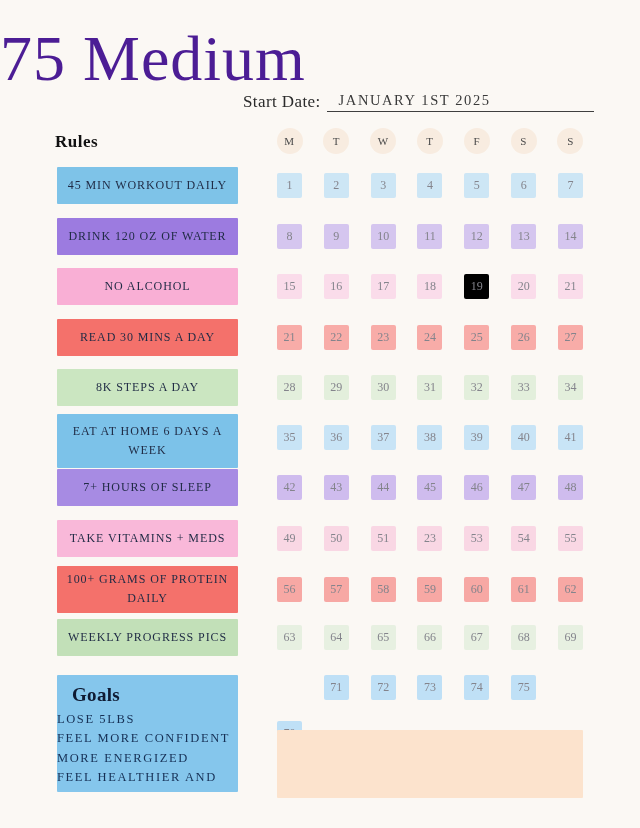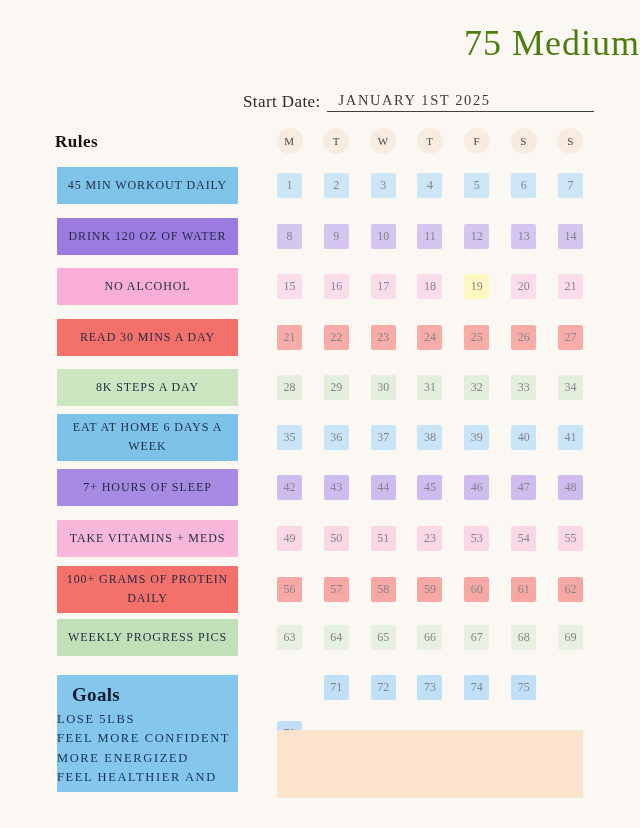--- a/index.html
+++ b/index.html
@@ -7,22 +7,22 @@
     width:640px;height:828px;
     background:#FBF8F4;
     font-family:"Liberation Serif", serif;
     position:relative;
     overflow:hidden;
   }
   .page{position:absolute;inset:0;}
 
   .title{
     position:absolute;top:22px;left:0;right:0;
-    text-align:right;
-    font-size:36px;font-weight:500;color:#4d7c0f;
+    text-align:left;
+    font-size:64px;font-weight:500;color:#4c1d95;
     letter-spacing:1px;
   }
 
   .start-date{
     position:absolute;top:92px;left:243px;
     white-space:nowrap;
   }
   .start-date .label{
     font-size:17px;color:#2b2b2b;letter-spacing:.4px;
   }
@@ -117,21 +117,21 @@
       </div>
       <div class="rule-card" style="top: 267.5px; height: 37px; background: rgb(249, 175, 213);">
         <span class="rule-label">NO ALCOHOL</span>
       </div>
       <div class="rule-card" style="top: 318.5px; height: 37px; background: rgb(244, 113, 107);">
         <span class="rule-label">READ 30 MINS A DAY</span>
       </div>
       <div class="rule-card" style="top: 368.5px; height: 37px; background: rgb(203, 230, 193);">
         <span class="rule-label">8K STEPS A DAY</span>
       </div>
-      <div class="rule-card" style="top: 413.5px; height: 47px; background: rgb(124, 194, 233);">
+      <div class="rule-card" style="top: 413.5px; height: 54px; background: rgb(124, 194, 233);">
         <span class="rule-label">EAT AT HOME 6 DAYS A WEEK</span>
       </div>
       <div class="rule-card" style="top: 468.5px; height: 37px; background: rgb(167, 139, 227);">
         <span class="rule-label">7+ HOURS OF SLEEP</span>
       </div>
       <div class="rule-card" style="top: 519.5px; height: 37px; background: rgb(249, 184, 217);">
         <span class="rule-label">TAKE VITAMINS + MEDS</span>
       </div>
       <div class="rule-card" style="top: 565.5px; height: 47px; background: rgb(244, 113, 107);">
         <span class="rule-label">100+ GRAMS OF PROTEIN DAILY</span>
@@ -184,21 +184,21 @@
       <div class="cal-cell" style="left: 46.83px; top: 223.5px; background: rgb(213, 198, 239);">9</div>
       <div class="cal-cell" style="left: 93.66px; top: 223.5px; background: rgb(213, 198, 239);">10</div>
       <div class="cal-cell" style="left: 140.49px; top: 223.5px; background: rgb(213, 198, 239);">11</div>
       <div class="cal-cell" style="left: 187.32px; top: 223.5px; background: rgb(213, 198, 239);">12</div>
       <div class="cal-cell" style="left: 234.15px; top: 223.5px; background: rgb(213, 198, 239);">13</div>
       <div class="cal-cell" style="left: 280.98px; top: 223.5px; background: rgb(213, 198, 239);">14</div>
       <div class="cal-cell" style="left: 0px; top: 273.5px; background: rgb(250, 220, 234);">15</div>
       <div class="cal-cell" style="left: 46.83px; top: 273.5px; background: rgb(250, 220, 234);">16</div>
       <div class="cal-cell" style="left: 93.66px; top: 273.5px; background: rgb(250, 220, 234);">17</div>
       <div class="cal-cell" style="left: 140.49px; top: 273.5px; background: rgb(250, 220, 234);">18</div>
-      <div class="cal-cell" style="left: 187.32px; top: 273.5px; background: #fef9c3;">19</div>
+      <div class="cal-cell" style="left: 187.32px; top: 273.5px; background: #000000;">19</div>
       <div class="cal-cell" style="left: 234.15px; top: 273.5px; background: rgb(250, 220, 234);">20</div>
       <div class="cal-cell" style="left: 280.98px; top: 273.5px; background: rgb(250, 220, 234);">21</div>
       <div class="cal-cell" style="left: 0px; top: 324.5px; background: rgb(248, 172, 168);">21</div>
       <div class="cal-cell" style="left: 46.83px; top: 324.5px; background: rgb(248, 172, 168);">22</div>
       <div class="cal-cell" style="left: 93.66px; top: 324.5px; background: rgb(248, 172, 168);">23</div>
       <div class="cal-cell" style="left: 140.49px; top: 324.5px; background: rgb(248, 172, 168);">24</div>
       <div class="cal-cell" style="left: 187.32px; top: 324.5px; background: rgb(248, 172, 168);">25</div>
       <div class="cal-cell" style="left: 234.15px; top: 324.5px; background: rgb(248, 172, 168);">26</div>
       <div class="cal-cell" style="left: 280.98px; top: 324.5px; background: rgb(248, 172, 168);">27</div>
       <div class="cal-cell" style="left: 0px; top: 374.5px; background: rgb(227, 239, 220);">28</div>

